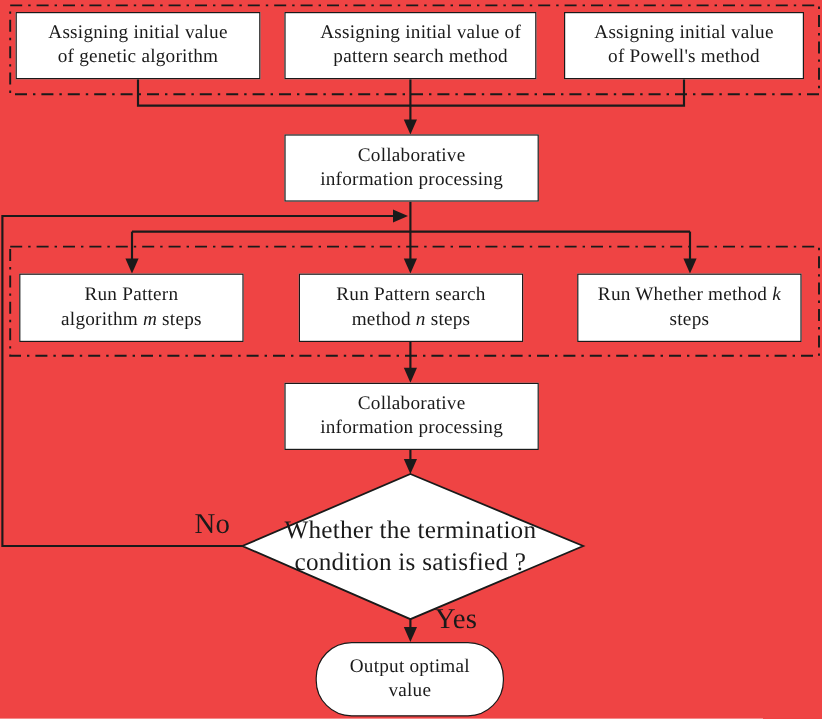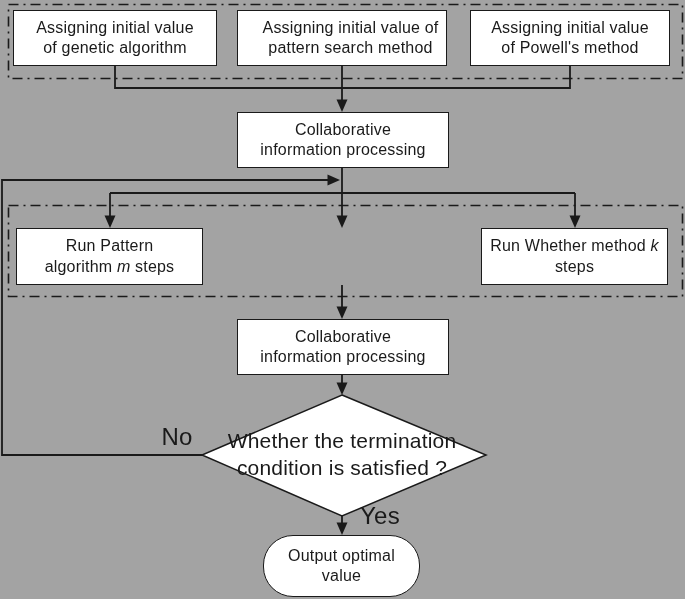--- a/index.html
+++ b/index.html
@@ -1,21 +1,21 @@
 <!DOCTYPE html>
 <html><head>
 <meta charset="utf-8">
 <style>
   html, body { margin: 0; padding: 0; background: #ffffff; }
   #stage {
     position: relative;
     width: 685px;
     height: 599px;
-    background: #a3a3a3;
-    font-family: Liberation Sans, sans-serif;
+    background: #ef4444;
+    font-family: Liberation Serif, serif;
     color: #1a1a1a;
     overflow: hidden;
   }
   #wires { position: absolute; left: 0; top: 0; width: 685px; height: 599px; }
   .node {
     position: absolute;
     box-sizing: border-box;
     background: #ffffff;
     border: 1.5px solid #1a1a1a;
     display: flex;
@@ -110,20 +110,24 @@
 
   <div class="node" style="left:237px; top:112px; width:212px; height:56px;">
     <span>Collaborative
 information processing</span>
   </div>
 
   <div class="node" style="left:16px; top:228px; width:187px; height:57px;">
     <span><span>Run Pattern
 algorithm </span><span class="var">m</span><span> steps</span></span>
   </div>
+  <div class="node" style="left:249px; top:228px; width:187px; height:57px;">
+    <span><span>Run Pattern search
+method </span><span class="var">n</span><span> steps</span></span>
+  </div>
   <div class="node" style="left:481px; top:228px; width:187px; height:57px;">
     <span><span>Run Whether method </span><span class="var">k</span><span>
 steps</span></span>
   </div>
 
   <div class="node" style="left:237px; top:319px; width:212px; height:56px;">
     <span>Collaborative
 information processing</span>
   </div>
 

